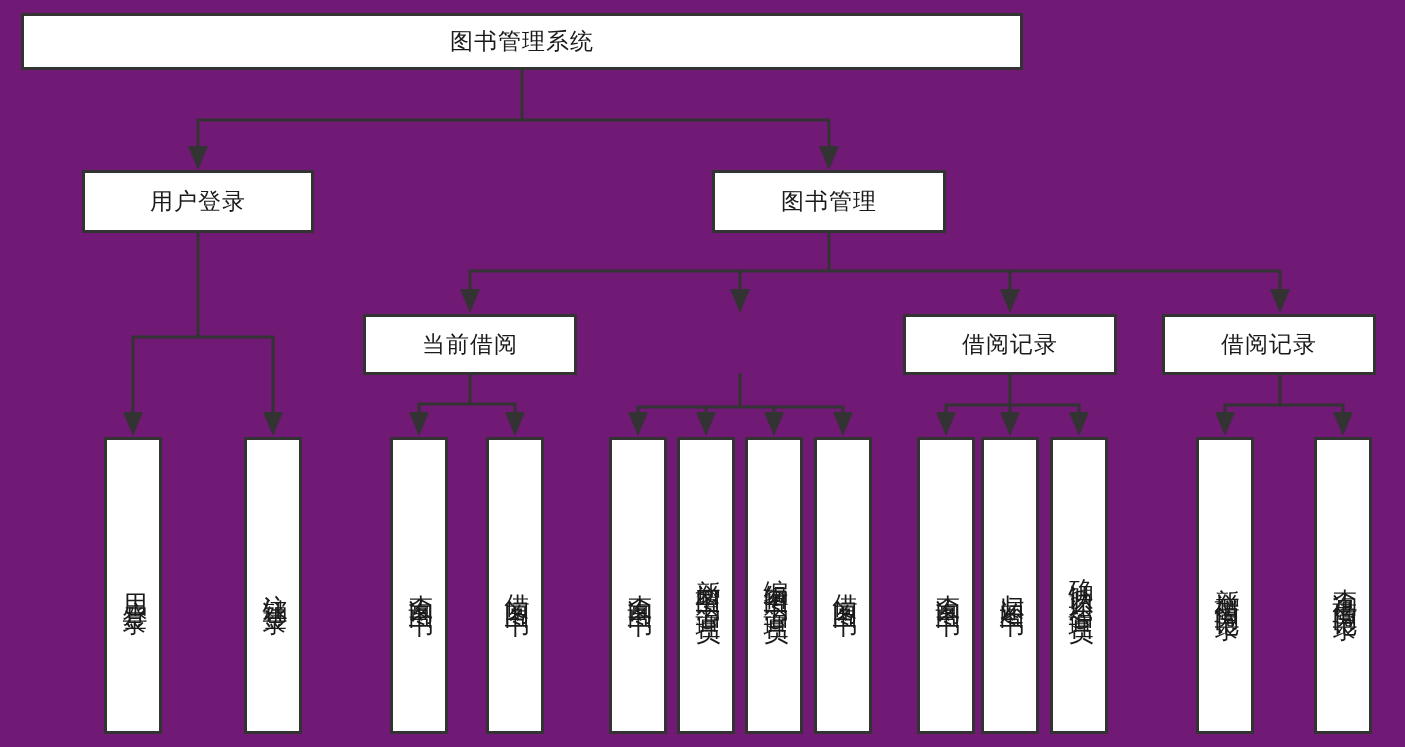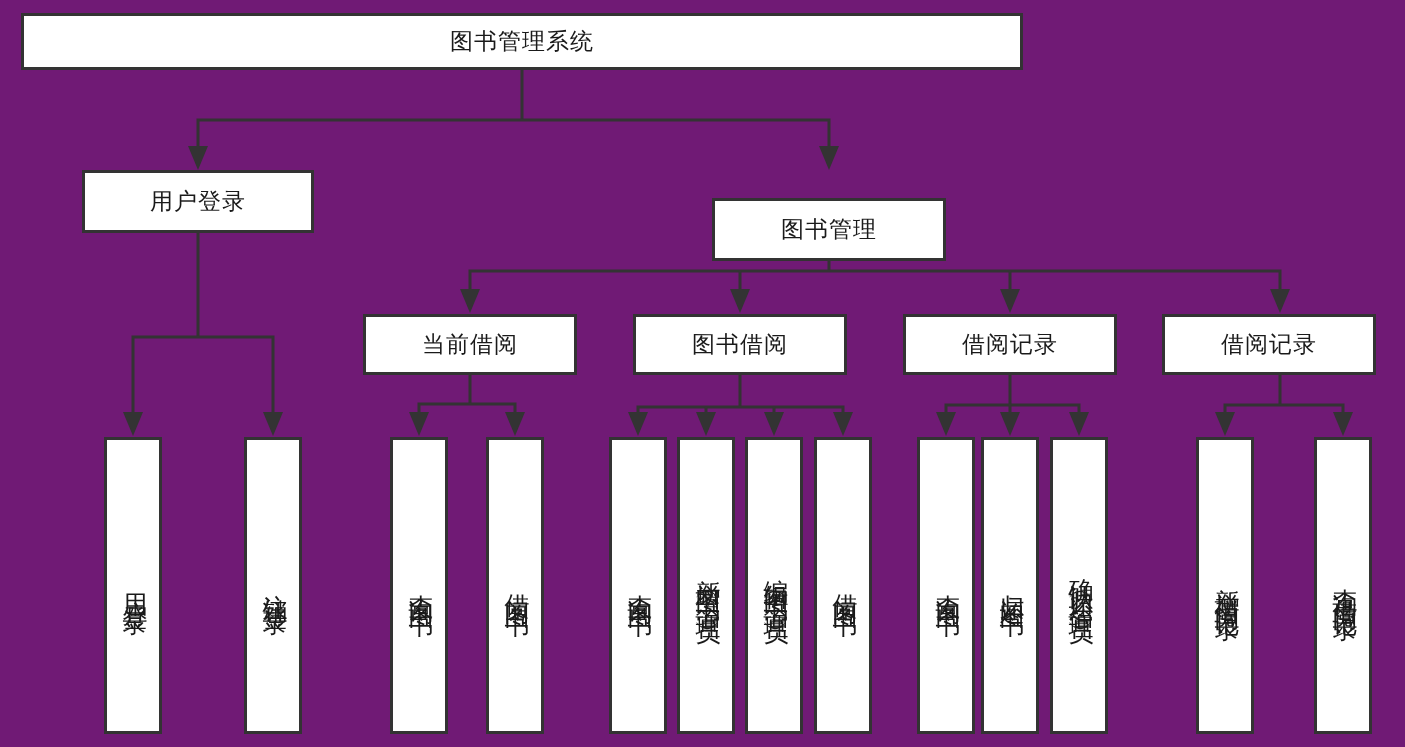--- a/index.html
+++ b/index.html
@@ -33,21 +33,21 @@
     writing-mode: vertical-rl;
     font-size: 25px;
     letter-spacing: 6px;
     top: 437px;
     width: 58px;
     height: 297px;
   }
   
   .n-root  { left: 21px;   top: 13px;  width: 1002px; height: 57px; }
   .n-l2a   { left: 82px;   top: 170px; width: 232px;  height: 63px; }
-  .n-l2b   { left: 712px;  top: 170px; width: 234px;  height: 63px; margin-top: 28px; }
+  .n-l2b   { left: 712px;  top: 170px; width: 234px;  height: 63px; }
   .n-l3a   { left: 363px;  top: 314px; width: 214px;  height: 61px; }
   .n-l3b   { left: 633px;  top: 314px; width: 214px;  height: 61px; }
   .n-l3c   { left: 903px;  top: 314px; width: 214px;  height: 61px; }
   .n-l3d   { left: 1162px; top: 314px; width: 214px;  height: 61px; }
   
   .n-a1 { left: 104px; }
   .n-a2 { left: 244px; }
   .n-b1 { left: 390px; }
   .n-b2 { left: 486px; }
   .n-c1 { left: 609px; }
@@ -141,23 +141,20 @@
   <div class="box hbox n-l2a">
     <span>用户登录</span>
   </div>
   <div class="box hbox n-l2b">
     <span>图书管理</span>
   </div>
 
   <div class="box hbox n-l3a">
     <span>当前借阅</span>
   </div>
-  <div class="box hbox n-l3b">
-    <span>图书借阅</span>
-  </div>
   <div class="box hbox n-l3c">
     <span>借阅记录</span>
   </div>
   <div class="box hbox n-l3d">
     <span>借阅记录</span>
   </div>
 
   <div class="box vbox n-a1">
     <span>用户登录</span>
   </div>

